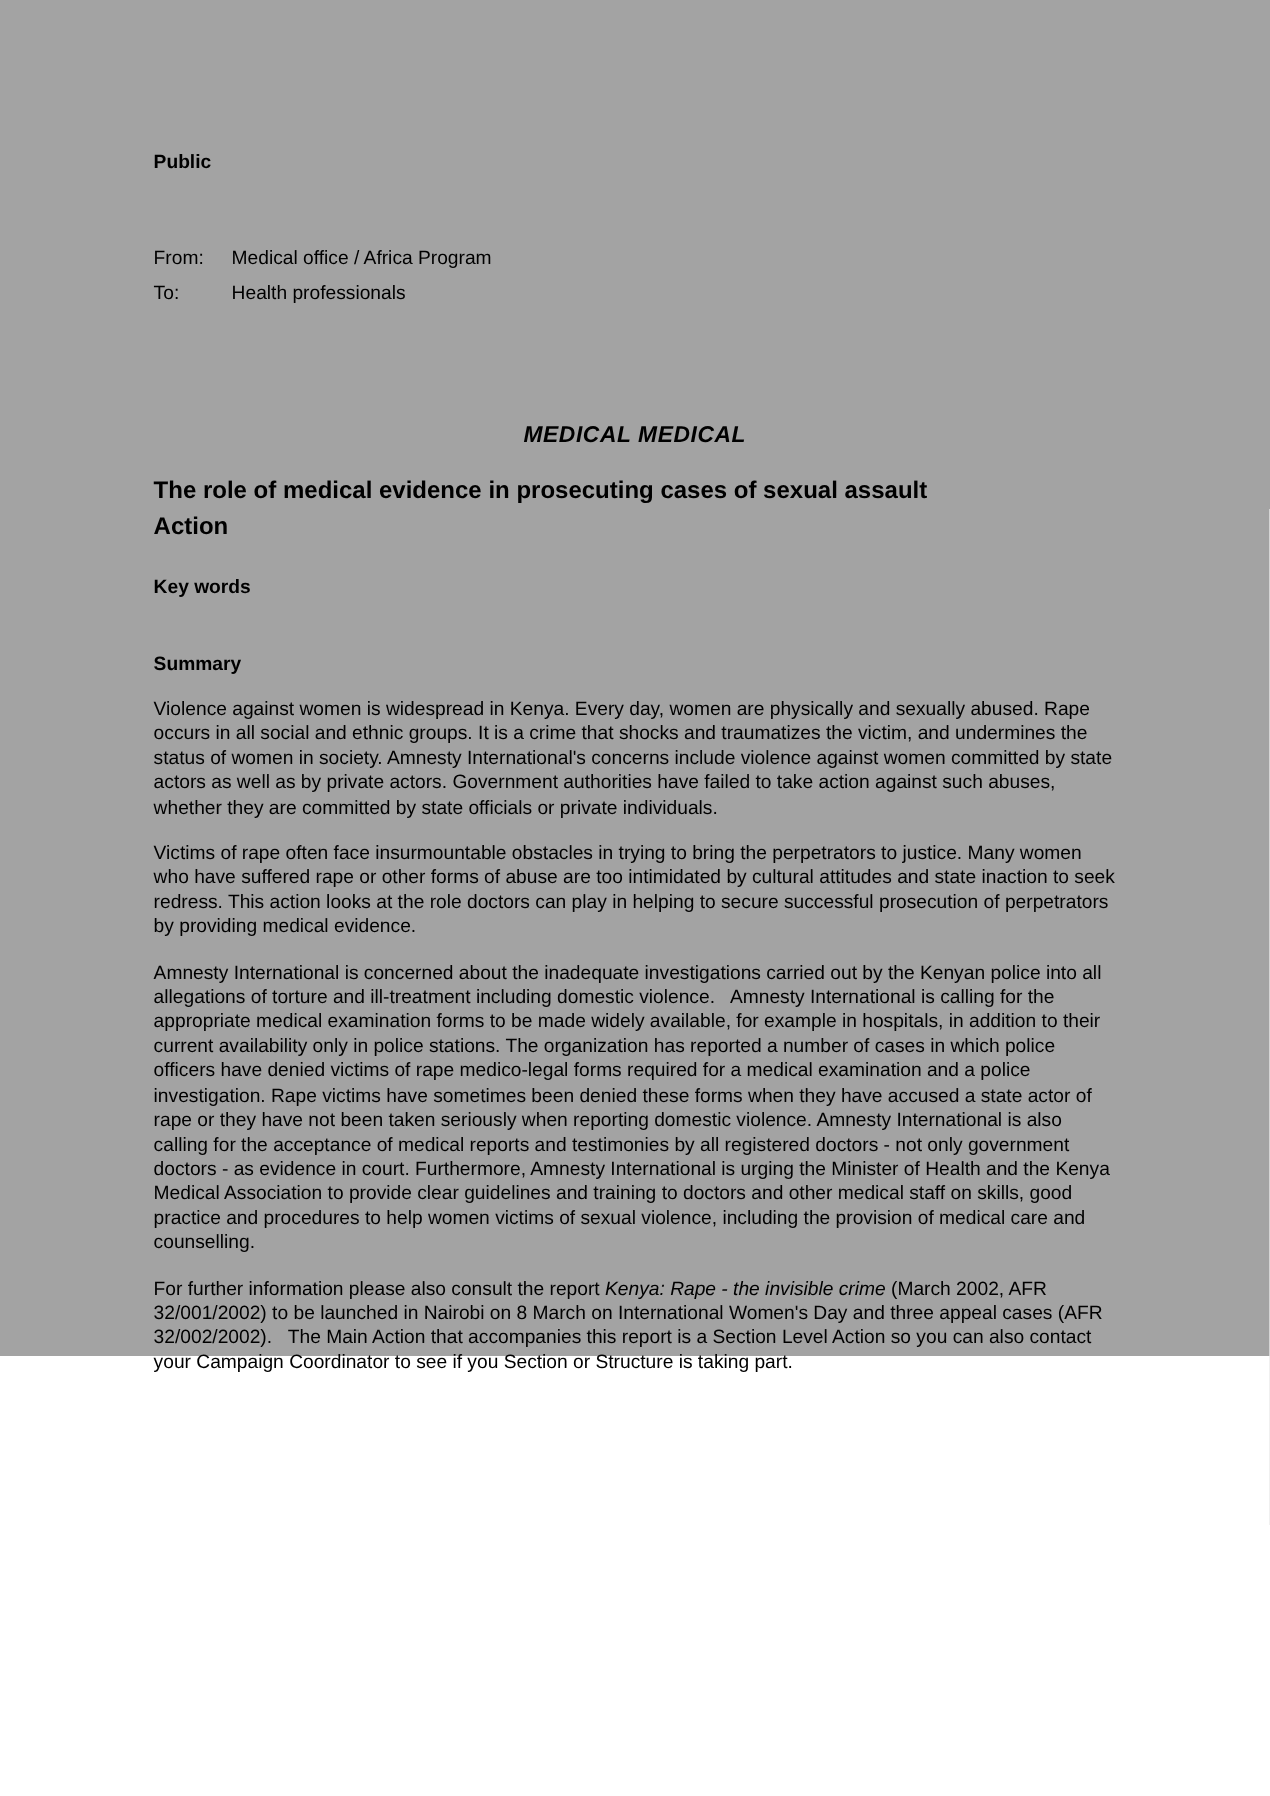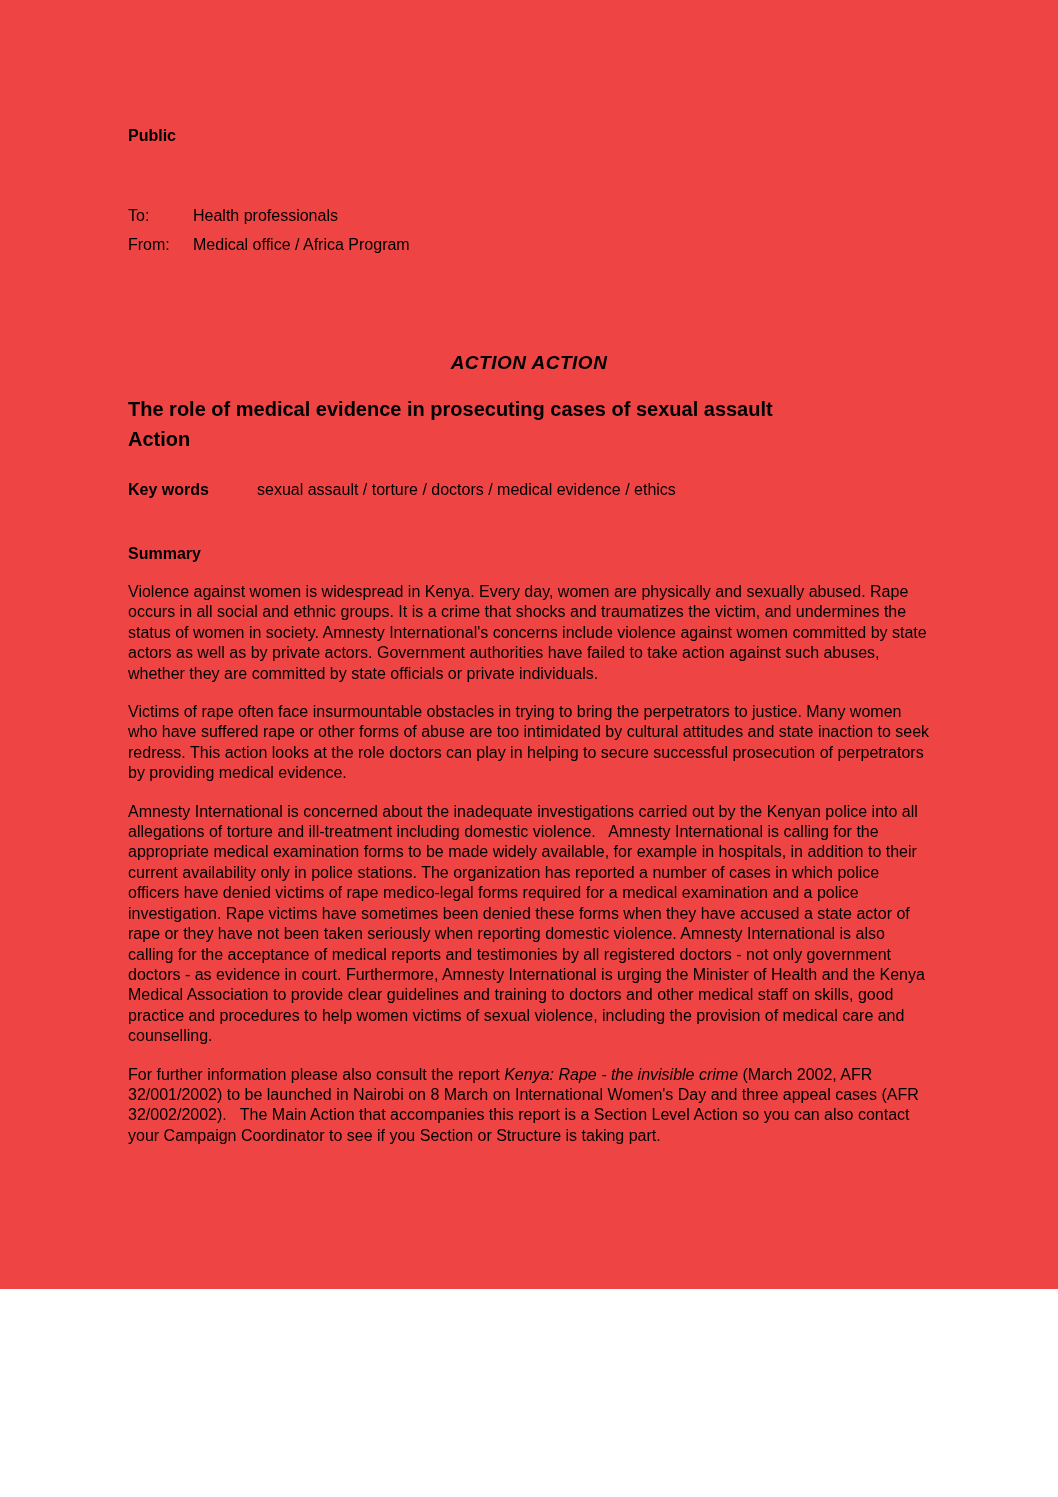--- a/index.html
+++ b/index.html
@@ -11,23 +11,23 @@
     width: 1058px;
     height: 1497px;
     font-family: "Liberation Sans", sans-serif;
     color: #000000;
     font-size: 16px;
     overflow: hidden;
   }
   .page {
     box-sizing: border-box;
     width: 1058px;
-    height: 1289px;
+    height: 1130px;
     padding: 126px 128px 0 128px;
-    background: #ef4444;
+    background: #a3a3a3;
   }
 
   .classification {
     font-weight: bold;
     margin: 0 0 26px 0;
     line-height: 20px;
   }
   .idx-block { margin: 0 0 0 0; }
   .idx-row {
     display: flex;
@@ -55,20 +55,21 @@
   .doc-subtitle {
     margin: 20px 0 0 0;
     font-size: 20px;
     font-weight: bold;
     line-height: 30px;
   }
   .keywords-row {
     display: flex;
     margin-top: 26px;
     line-height: 20px;
+    gap: 24px;
   }
   .keywords-row .lbl {
     width: 129px;
     flex: 0 0 129px;
     font-weight: bold;
   }
   .section-heading {
     font-size: 16px;
     font-weight: bold;
     margin: 44px 0 18px 0;
@@ -90,39 +91,38 @@
 </head>
 <body>
 
 <div class="page">
 
   <p class="classification">Public</p>
 
 
   <div class="memo-block">
     <div class="memo-row">
+      <span class="lbl">From:</span>
+      <span>Medical office / Africa Program</span>
+    </div>
+    <div class="memo-row">
       <span class="lbl">To:</span>
       <span>Health professionals</span>
     </div>
-    <div class="memo-row">
-      <span class="lbl">From:</span>
-      <span>Medical office / Africa Program</span>
-    </div>
   </div>
 
-  <h1 class="doc-title">ACTION ACTION</h1>
+  <h1 class="doc-title">MEDICAL MEDICAL</h1>
 
   <h2 class="doc-subtitle">
     <span>The role of medical evidence in prosecuting cases of sexual assault</span><br>
     <span>Action</span>
   </h2>
 
   <div class="keywords-row">
     <span class="lbl">Key words</span>
-    <span>sexual assault / torture / doctors / medical evidence / ethics</span>
   </div>
 
   <h3 class="section-heading">Summary</h3>
 
   <p class="body-para">Violence against women is widespread in Kenya. Every day, women are physically and sexually abused. Rape occurs in all social and ethnic groups. It is a crime that shocks and traumatizes the victim, and undermines the status of women in society. Amnesty International's concerns include violence against women committed by state actors as well as by private actors. Government authorities have failed to take action against such abuses, whether they are committed by state officials or private individuals.</p>
   <p class="body-para">Victims of rape often face insurmountable obstacles in trying to bring the perpetrators to justice. Many women who have suffered rape or other forms of abuse are too intimidated by cultural attitudes and state inaction to seek redress. This action looks at the role doctors can play in helping to secure successful prosecution of perpetrators by providing medical evidence.</p>
   <p class="body-para">Amnesty International is concerned about the inadequate investigations carried out by the Kenyan police into all allegations of torture and ill-treatment including domestic violence.   Amnesty International is calling for the appropriate medical examination forms to be made widely available, for example in hospitals, in addition to their current availability only in police stations. The organization has reported a number of cases in which police officers have denied victims of rape medico-legal forms required for a medical examination and a police investigation. Rape victims have sometimes been denied these forms when they have accused a state actor of rape or they have not been taken seriously when reporting domestic violence. Amnesty International is also calling for the acceptance of medical reports and testimonies by all registered doctors - not only government doctors - as evidence in court. Furthermore, Amnesty International is urging the Minister of Health and the Kenya Medical Association to provide clear guidelines and training to doctors and other medical staff on skills, good practice and procedures to help women victims of sexual violence, including the provision of medical care and counselling.</p>
 
   <p class="body-para"><span>For further information please also consult the report </span><span class="italic">Kenya: Rape - the invisible crime</span><span> (March 2002, AFR 32/001/2002) to be launched in Nairobi on 8 March on International Women's Day and three appeal cases (AFR 32/002/2002).   The Main Action that accompanies this report is a Section Level Action so you can also contact your Campaign Coordinator to see if you Section or Structure is taking part.</span></p>
 

